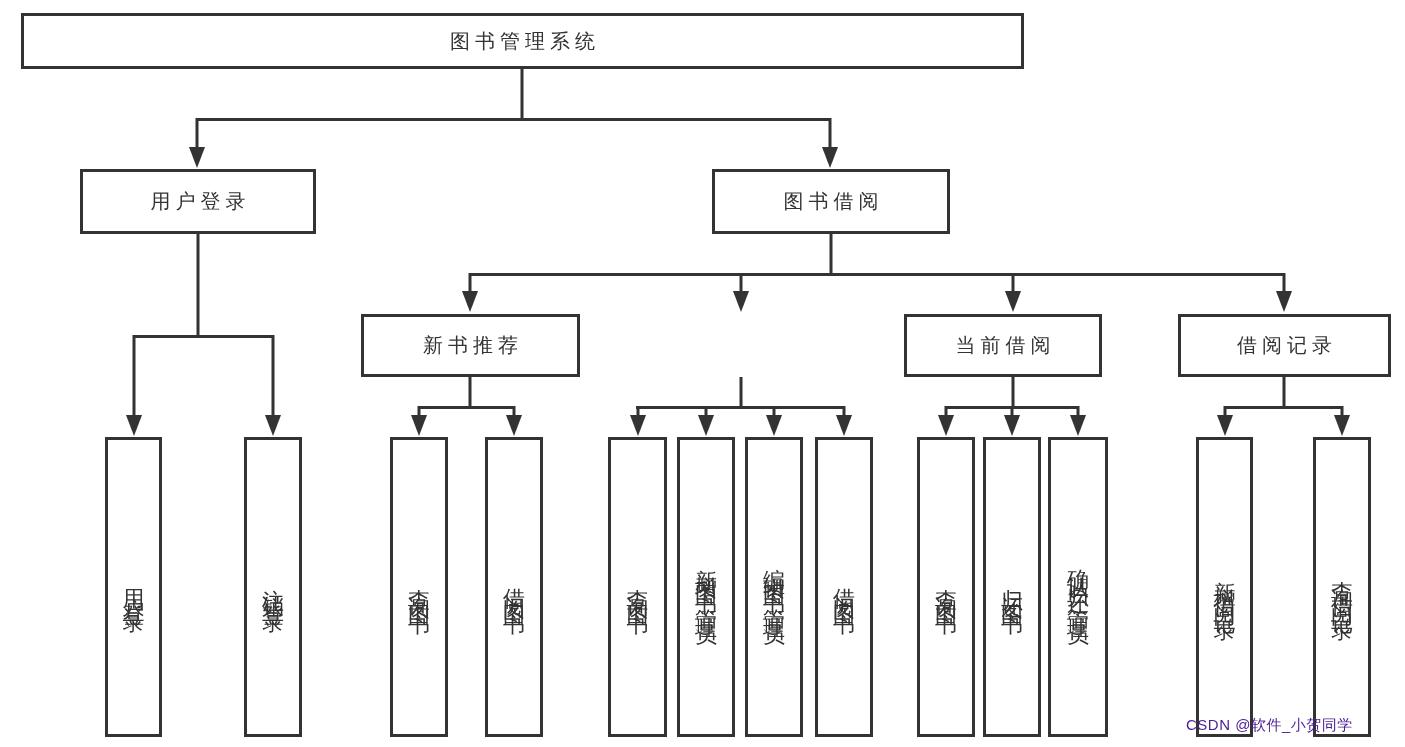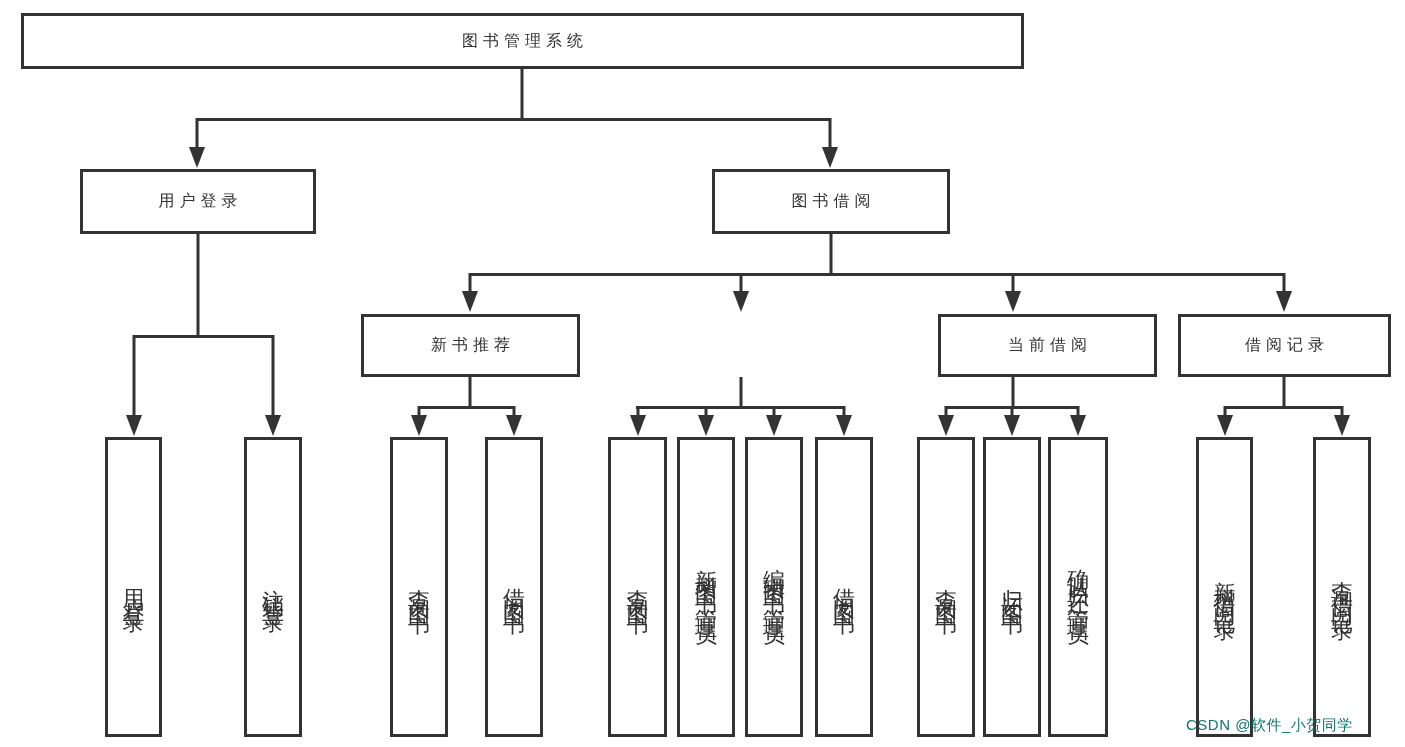--- a/index.html
+++ b/index.html
@@ -11,21 +11,21 @@
   }
   * { box-sizing: border-box; }
   .stage { position: relative; width: 1405px; height: 747px; background: #ffffff; }
   .connectors { position: absolute; left: 0; top: 0; width: 1405px; height: 747px; }
   .box {
     position: absolute;
     border: 3px solid #333333;
     background: #ffffff;
     display: flex; align-items: center; justify-content: center;
     color: #333333;
-    font-size: 16px;
+    font-size: 20px;
     letter-spacing: 5px;
     text-indent: 5px; 
     white-space: nowrap;
   }
   .vbox {
     position: absolute;
     border: 3px solid #333333;
     background: #ffffff;
     display: flex; align-items: center; justify-content: center;
     color: #333333;
@@ -38,21 +38,21 @@
     line-height: 1;
     letter-spacing: 8px;
     color: #333333;
     white-space: nowrap;
   }
   .watermark {
     position: absolute;
     left: 1186px; top: 716px;
     font-size: 15px;
     letter-spacing: 0.5px;
-    color: #0f766e;
+    color: #4c1d95;
     white-space: nowrap;
     z-index: 5;
   }
 </style>
 </head>
 <body>
 
 <div class="stage">
 
   <svg class="connectors" viewBox="0 0 1405 747" xmlns="http://www.w3.org/2000/svg">
@@ -97,21 +97,21 @@
       <polygon points="1334,415 1350,415 1342,436"></polygon>
     </g>
   </svg>
 
   <div class="box" style="left:21px; top:13px; width:1003px; height:56px;">图书管理系统</div>
 
   <div class="box" style="left:80px; top:169px; width:236px; height:65px;">用户登录</div>
   <div class="box" style="left:712px; top:169px; width:238px; height:65px;">图书借阅</div>
 
   <div class="box" style="left:361px; top:314px; width:219px; height:63px;">新书推荐</div>
-  <div class="box" style="left:904px; top:314px; width:219px; height:63px;margin-left:34px;">当前借阅</div>
+  <div class="box" style="left:904px; top:314px; width:198px; height:63px;">当前借阅</div>
   <div class="box" style="left:1178px; top:314px; width:213px; height:63px;">借阅记录</div>
 
   <div class="vbox" style="left:105px; width:57px;">
     <span class="vtext">用户登录</span>
   </div>
   <div class="vbox" style="left:244px; width:58px;">
     <span class="vtext">注销登录</span>
   </div>
 
   <div class="vbox" style="left:390px; width:58px;">

